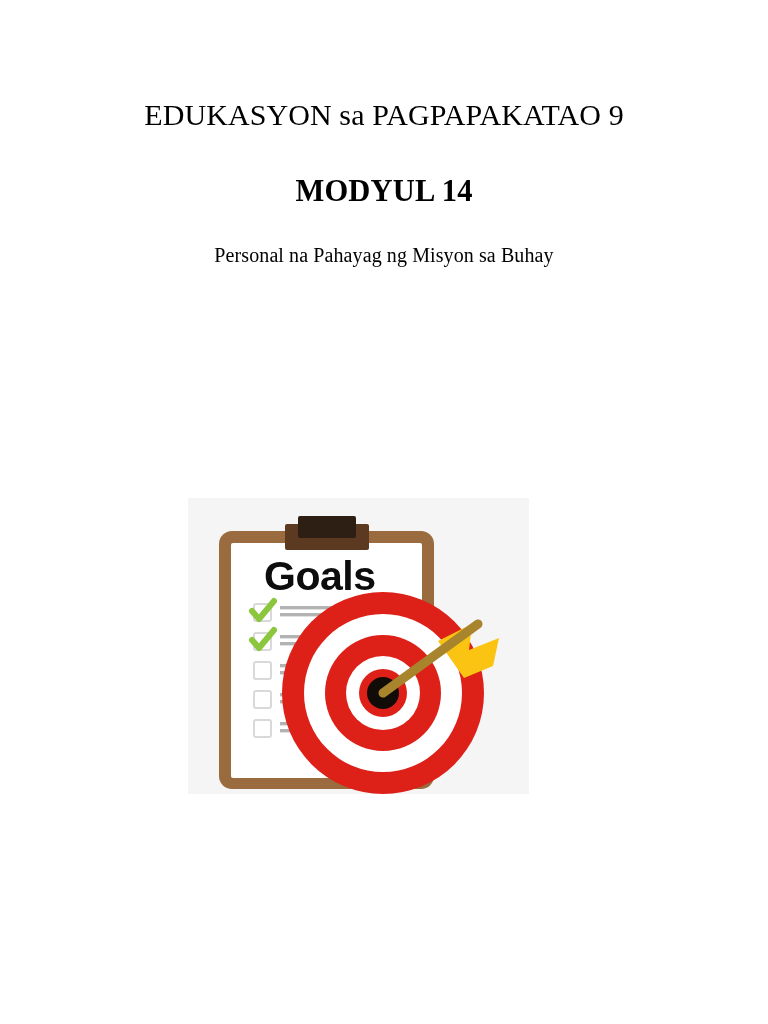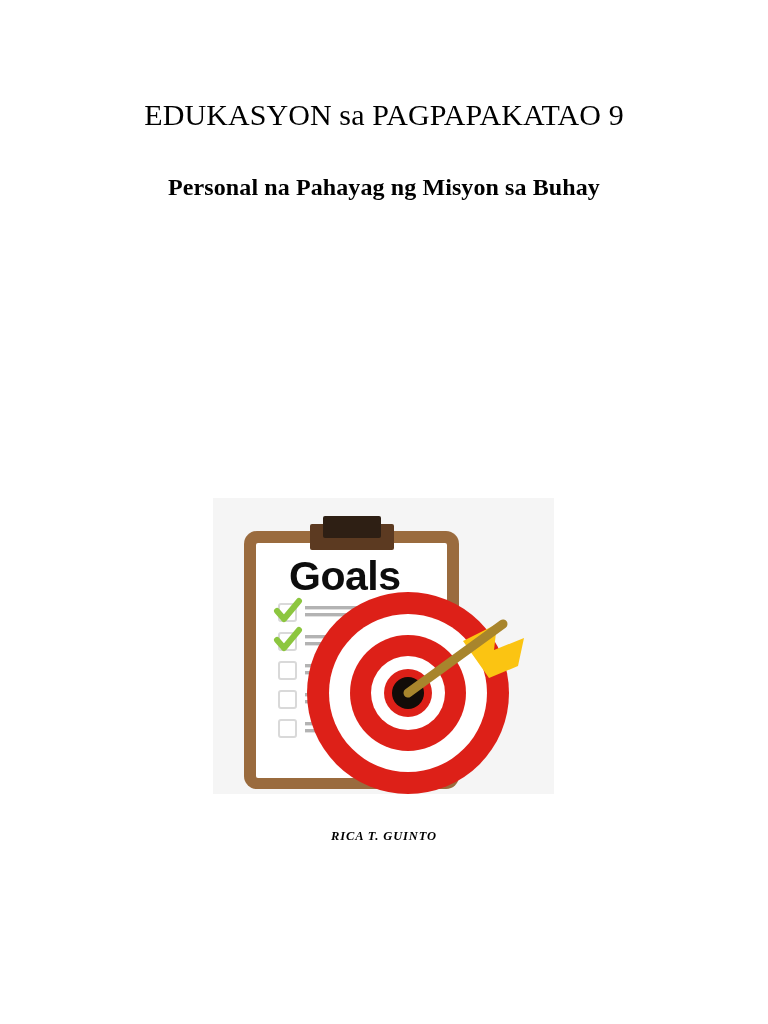--- a/index.html
+++ b/index.html
@@ -58,31 +58,31 @@
   .modyul-line {
     margin-top: 41px;
     font-weight: 700;
     font-size: 30.5px;
     line-height: 1.2;
     letter-spacing: 0.2px;
   }
 
   .subtitle-block {
     margin-top: 33px;
-    font-weight: 700;
-    font-size: 24px;
+    font-weight: 400;
+    font-size: 20px;
     line-height: 1.28;
     letter-spacing: 0.1px;
     padding: 0 80px;
   }
 
   
   .figure-wrap {
     position: absolute;
-    left: 213px;
+    left: 188px;
     top: 498px;
     width: 341px;
     height: 296px;
   }
   .figure-bg {
     position: absolute;
     inset: 0;
     background: #f5f5f5;
   }
   .figure-svg {
@@ -109,20 +109,21 @@
 
 <div class="page">
 
   <div class="title-area">
 
     <div class="course-line">EDUKASYON sa PAGPAPAKATAO 9</div>
 
     <div class="sim-block">
     </div>
 
+    <div class="modyul-line">MODYUL 14</div>
 
     <div class="subtitle-block">Personal na Pahayag ng Misyon sa Buhay</div>
   </div>
 
   <div class="figure-wrap">
     <div class="figure-bg"></div>
 
     <svg class="figure-svg" viewBox="0 0 341 296" width="341" height="296">
 
       <g>
@@ -184,15 +185,14 @@
 
       <g>
 
         <path d="M250 143 l34 -17 l-3 26 l30 -12 l-6 28 l-29 12 z" fill="#fbc412"></path>
 
         <line x1="195" y1="195" x2="290" y2="126" stroke="#a8852c" stroke-width="9" stroke-linecap="round"></line>
       </g>
     </svg>
   </div>
 
-  <div class="author-line">RICA T. GUINTO</div>
 
 </div>
 
 </body></html>

